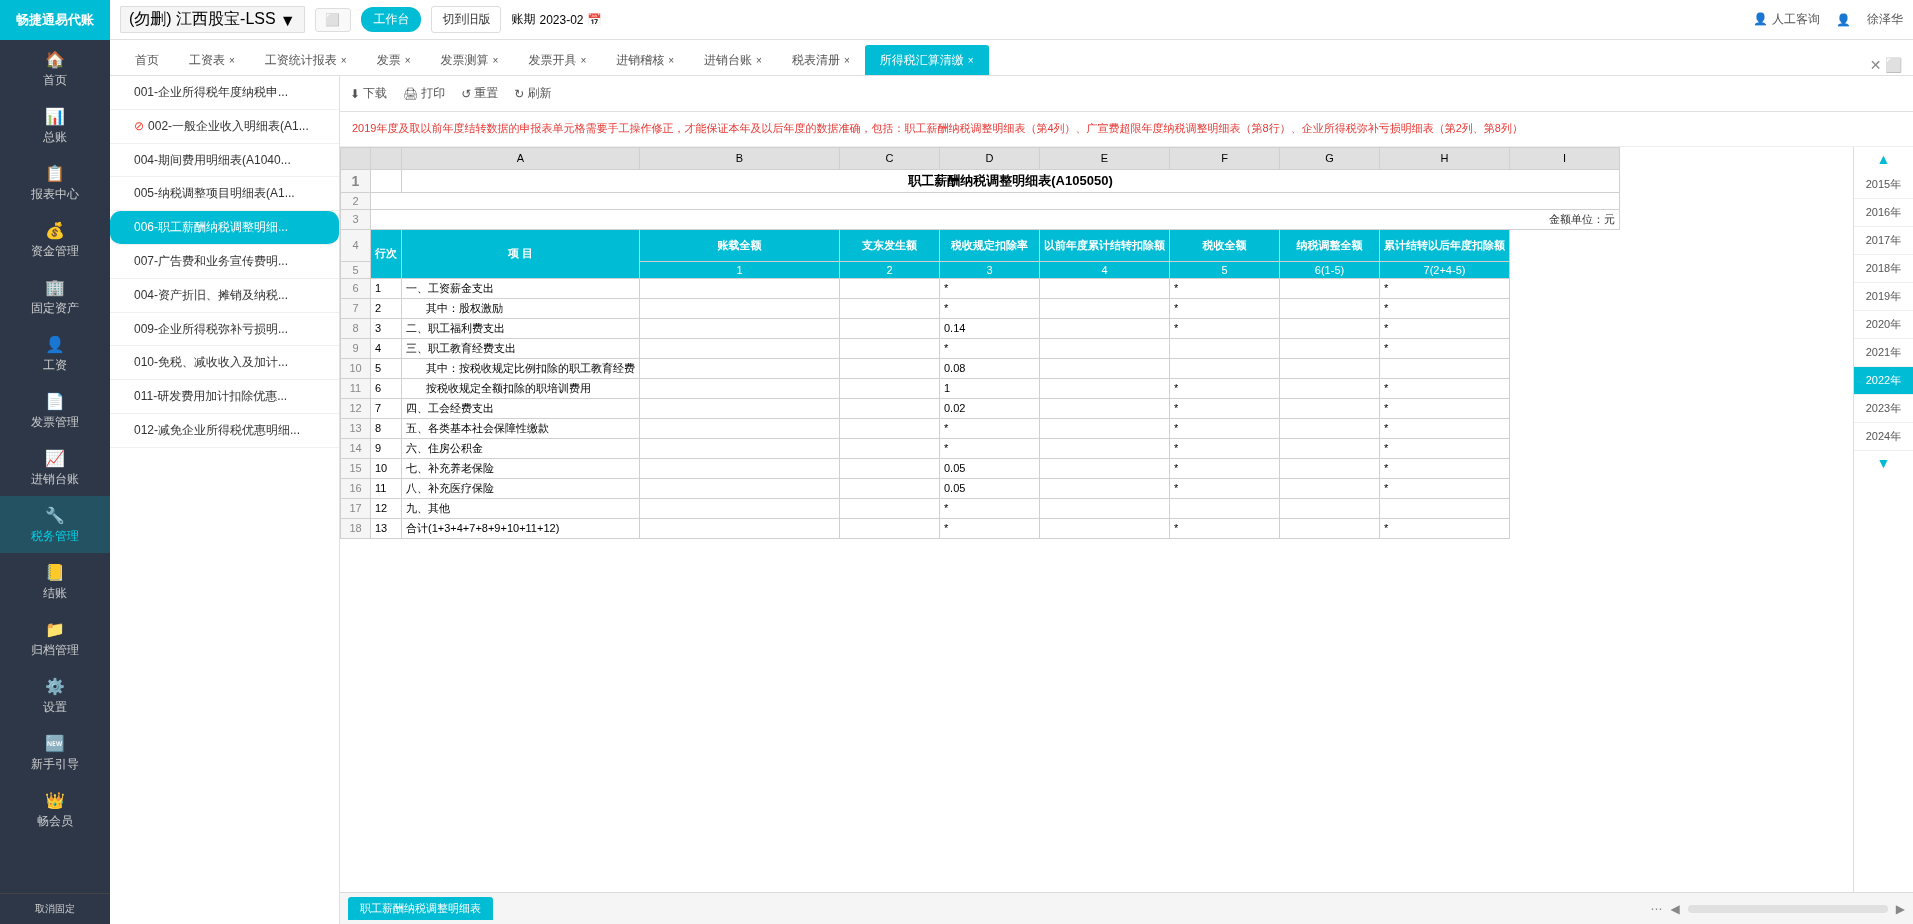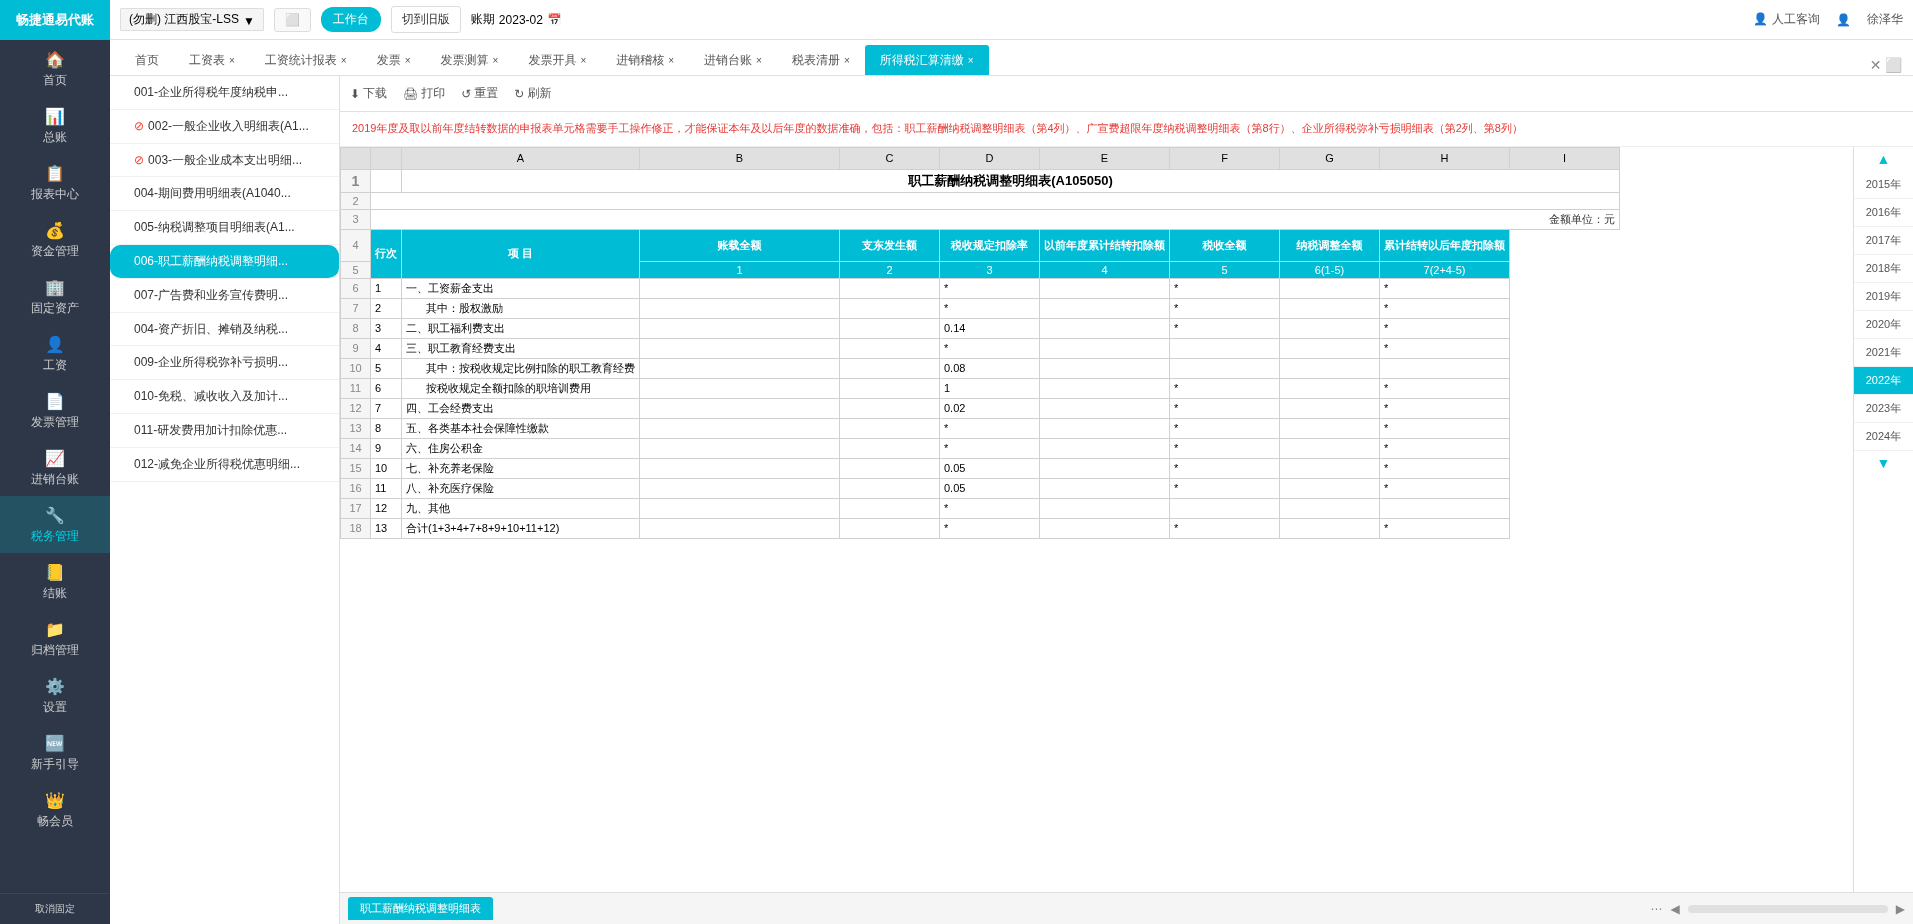--- a/index.html
+++ b/index.html
@@ -12,21 +12,21 @@
     .sidebar-item:hover, .sidebar-item.active { background: rgba(0,188,212,0.2); color: #00d4e8; }
     .sidebar-item .icon { font-size: 16px; }
     .sidebar-bottom { margin-top: auto; border-top: 1px solid #444; }
     .sidebar-bottom .sidebar-item { padding: 8px 0; }
 
     
     .main { flex: 1; display: flex; flex-direction: column; overflow: hidden; }
 
     
     .topbar { height: 40px; background: #fff; border-bottom: 1px solid #e0e0e0; display: flex; align-items: center; padding: 0 10px; gap: 10px; flex-shrink: 0; }
-    .topbar-company { display: flex; align-items: flex-end; gap: 4px; background: #f5f5f5; border: 1px solid #ddd; border-radius: 1px; padding: 2px 8px; font-size: 12px; cursor: pointer; }
+    .topbar-company { display: flex; align-items: flex-end; gap: 4px; background: #f5f5f5; border: 1px solid #ddd; border-radius: 1px; padding: 2px 8px; font-size: 16px; cursor: pointer; }
     .topbar-btn { background: #00bcd4; color: #fff; border: none; border-radius: 12px; padding: 4px 12px; cursor: pointer; font-size: 12px; }
     .topbar-btn-outline { background: #fff; color: #333; border: 1px solid #ddd; border-radius: 3px; padding: 4px 10px; cursor: pointer; font-size: 12px; }
     .topbar-period { display: flex; align-items: center; gap: 4px; font-size: 12px; }
     .topbar-right { margin-left: auto; display: flex; align-items: center; gap: 16px; font-size: 12px; color: #555; }
 
     
     .tabbar { height: 36px; background: #fff; border-bottom: 1px solid #e0e0e0; display: flex; align-items: flex-end; padding: 0 10px; flex-shrink: 0; overflow-x: auto; }
     .tab { padding: 6px 14px; font-size: 12px; cursor: pointer; border-top: 1px solid transparent; border-left: 1px solid transparent; border-right: 1px solid transparent; border-radius: 3px 3px 0 0; color: #555; white-space: nowrap; display: flex; align-items: center; gap: 4px; }
     .tab.active { background: #00bcd4; color: #fff; border-color: #00bcd4; }
     .tab .tab-close { font-size: 10px; cursor: pointer; }
@@ -217,23 +217,20 @@
   </div>
 
   <div class="content">
 
     <div class="form-list">
       <div class="form-list-item">
         <span>001-企业所得税年度纳税申...</span>
       </div>
       <div class="form-list-item">
         <span class="error-icon">⊘</span><span>002-一般企业收入明细表(A1...</span>
-      </div>
-      <div class="form-list-item">
-        <span class="error-icon">⊘</span><span>003-一般企业成本支出明细...</span>
       </div>
       <div class="form-list-item">
         <span>004-期间费用明细表(A1040...</span>
       </div>
       <div class="form-list-item">
         <span>005-纳税调整项目明细表(A1...</span>
       </div>
       <div class="form-list-item active">
         <span>006-职工薪酬纳税调整明细...</span>
       </div>

